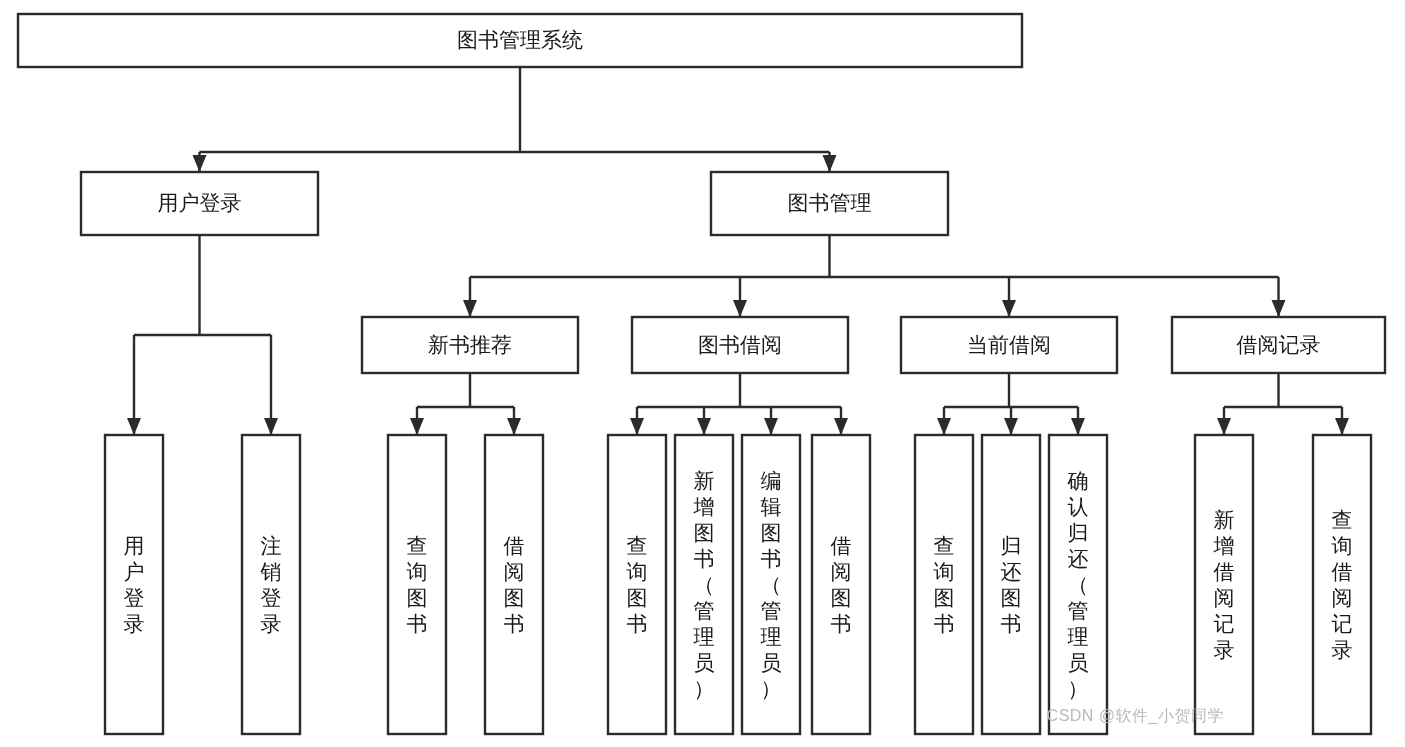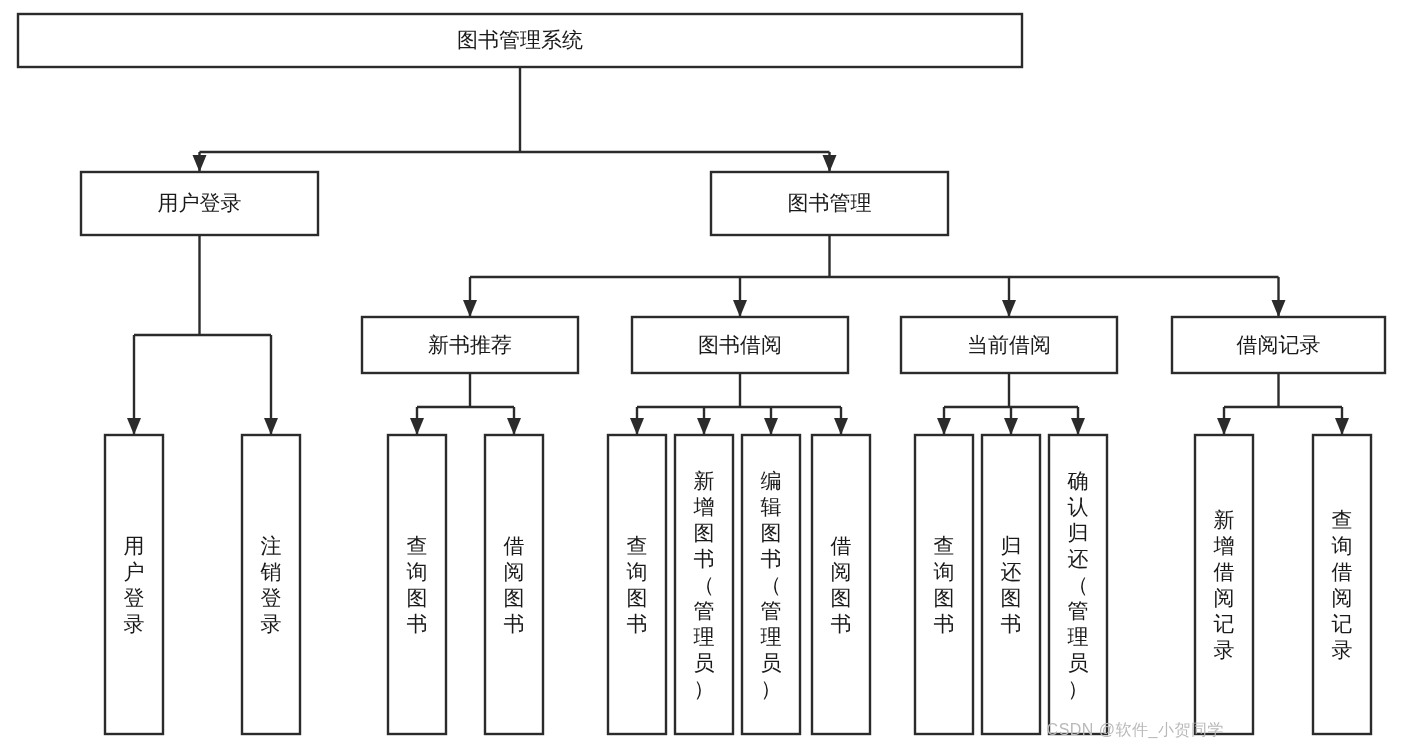--- a/index.html
+++ b/index.html
@@ -52,21 +52,21 @@
   }
   .node-label-v {
     font-family: "Liberation Sans", "DejaVu Sans", sans-serif;
     font-size: 21px;
     fill: #1a1a1a;
     text-anchor: middle;
   }
   .watermark {
     position: absolute;
     right: 8px;
-    bottom: 6px;
+    bottom: 20px;
     font-family: "Liberation Sans", "DejaVu Sans", sans-serif;
     font-size: 16px;
     color: #b9b9b9;
     letter-spacing: 0.5px;
     white-space: nowrap;
     user-select: none;
   }
 </style>
 </head>
 <body>

